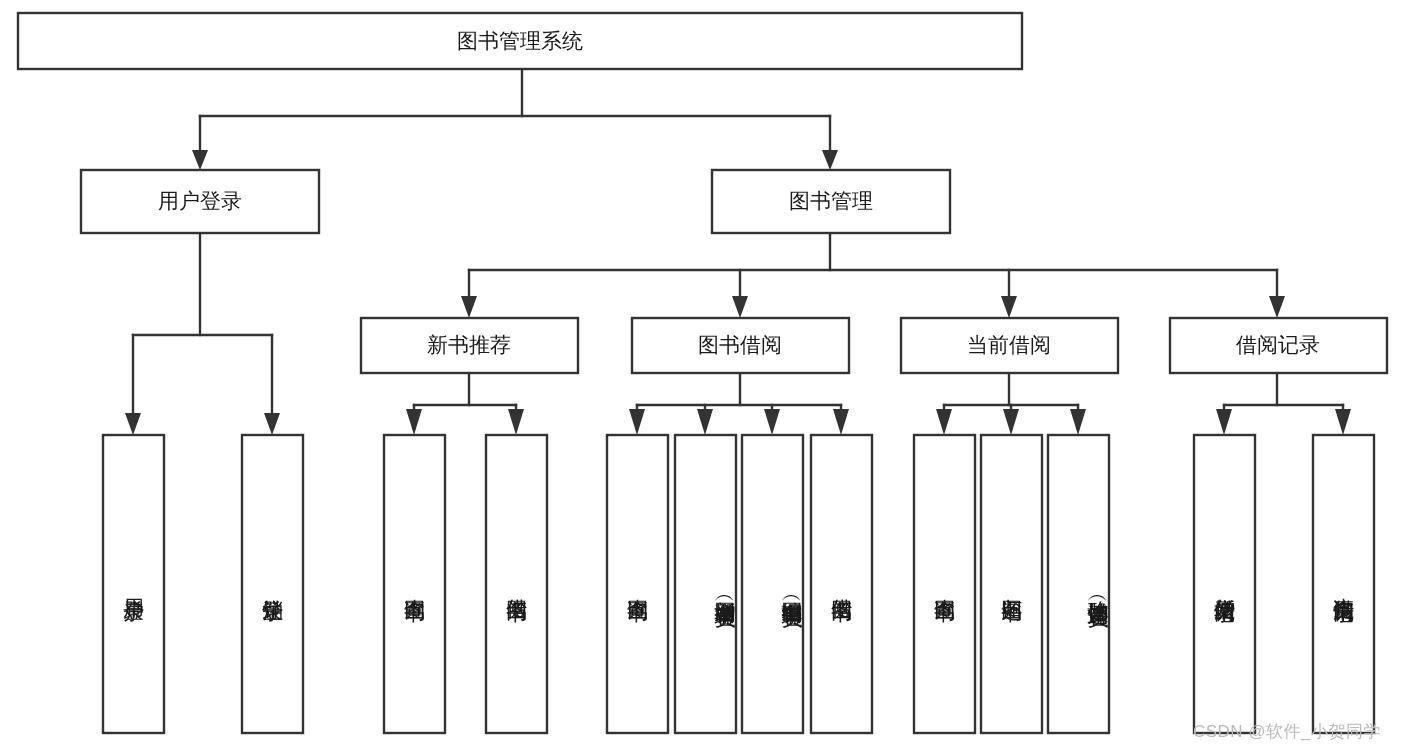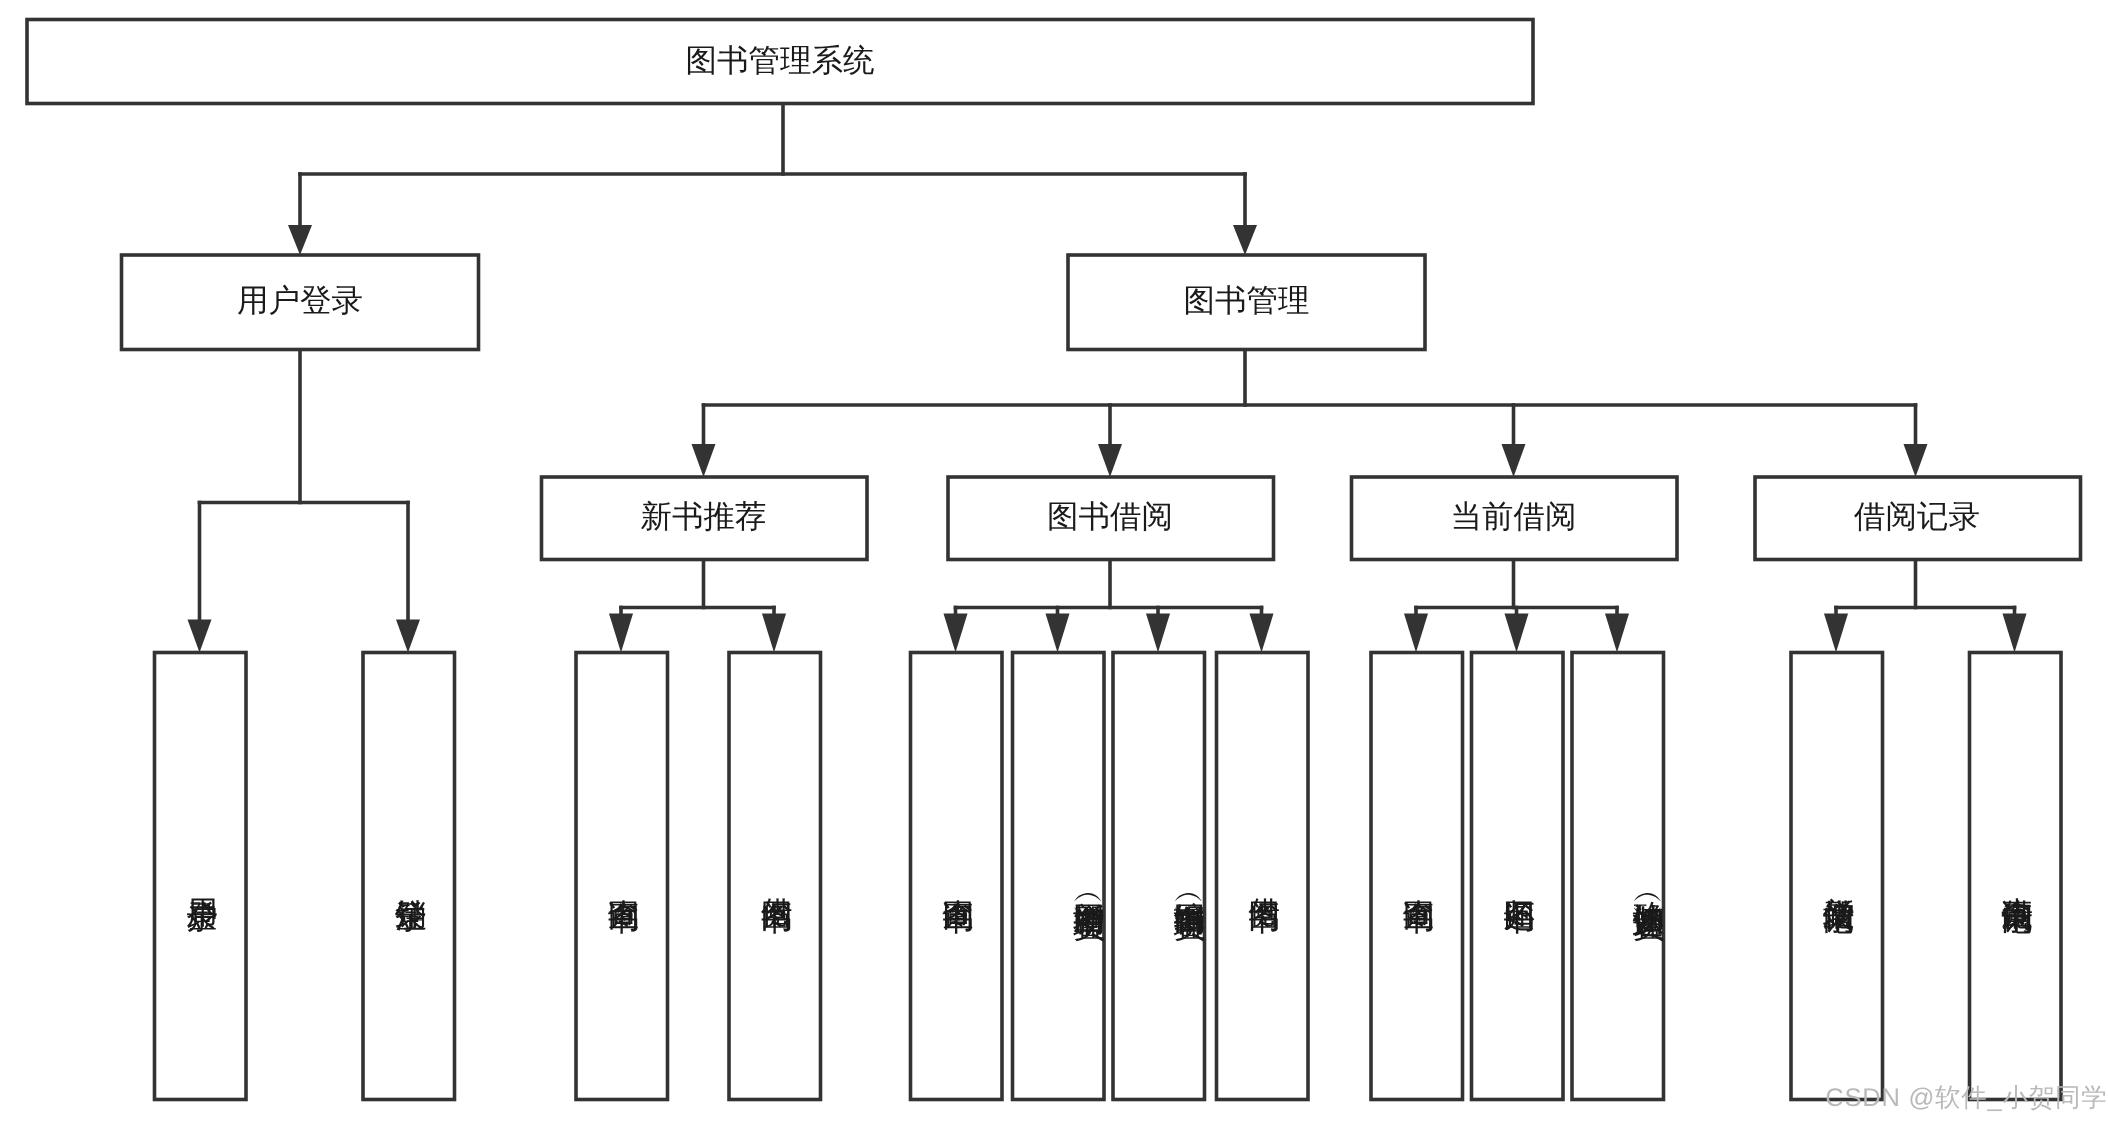--- a/index.html
+++ b/index.html
@@ -62,21 +62,21 @@
     align-items: flex-start;
     justify-content: center;
     white-space: nowrap;
     pointer-events: none;
   }
   .leaf-label.centered {
     align-items: center;
   }
   .watermark {
     position: absolute;
-    right: 0;
+    right: 24px;
     bottom: 4px;
     font-family: "Liberation Sans", "DejaVu Sans", sans-serif;
     font-size: 17px;
     color: #b9b9b9;
     letter-spacing: 0.5px;
     user-select: none;
   }
 </style>
 </head>
 <body>

